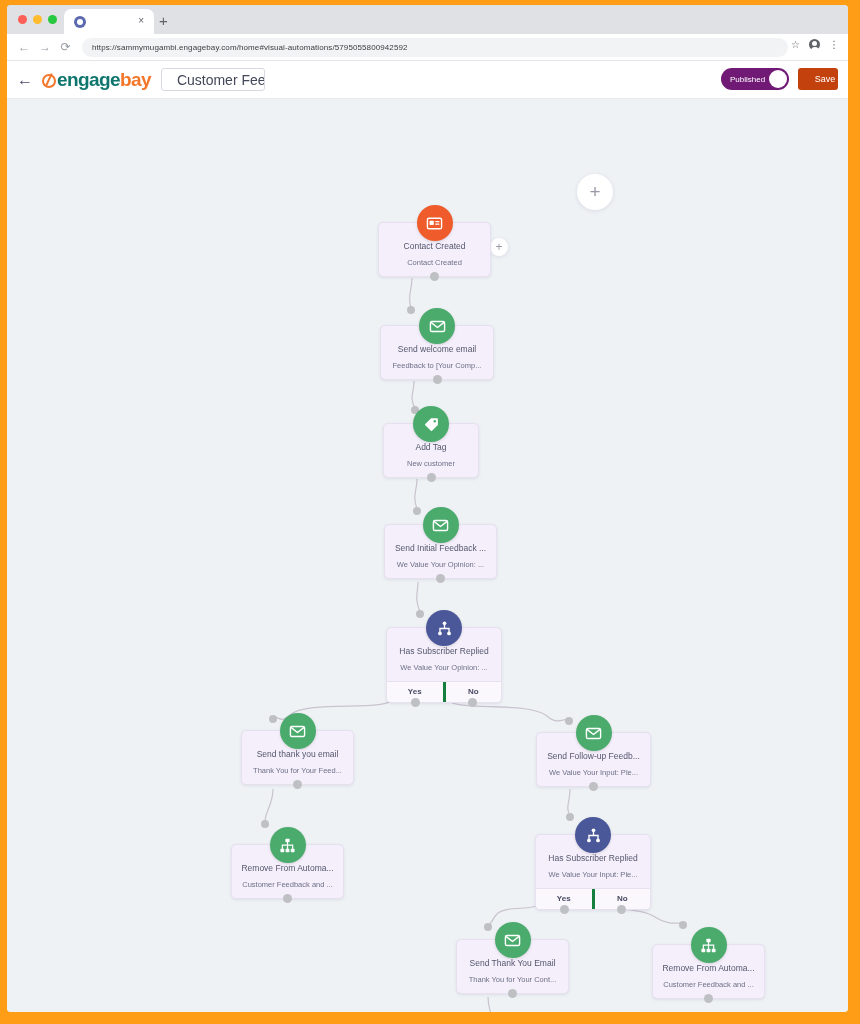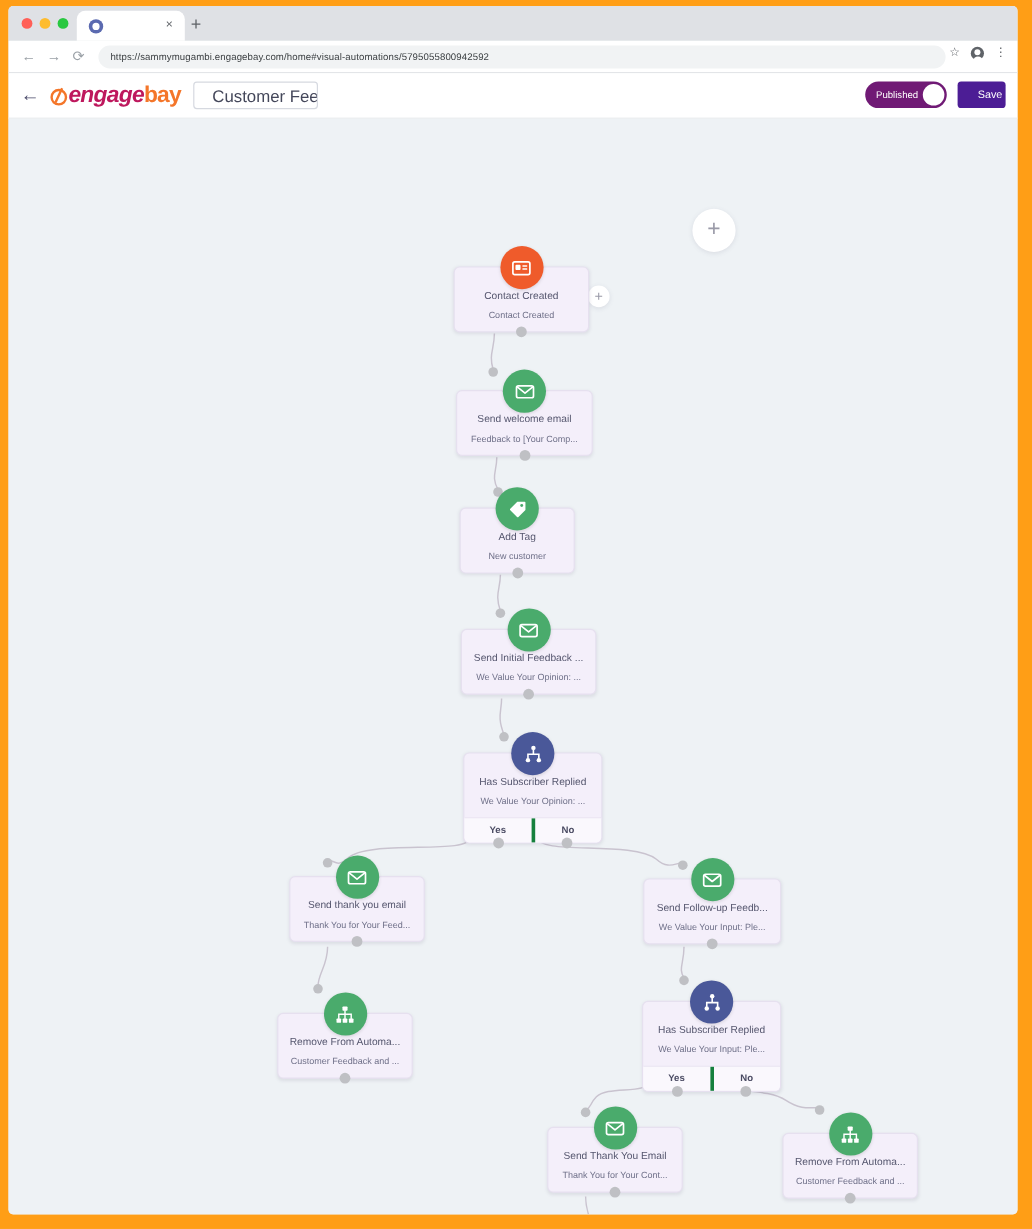--- a/index.html
+++ b/index.html
@@ -81,38 +81,38 @@
   #back-arrow { margin-left:10px; font-size:16px; color:#4a4a6a; line-height:16px; }
   #logo { margin-left:9px; display:flex; align-items:center; font-size:19px; font-weight:700; letter-spacing:-.6px;}
   #logo .mark {
     width:14px;height:14px;border-radius:50%;border:2px solid #f4762a;
     position:relative; margin-right:1px; top:1px;
   }
   #logo .mark::after{
     content:""; position:absolute; left:4px; top:-3px; width:2px; height:13px;
     background:#f4762a; transform:rotate(25deg);
   }
-  #logo .p1 { color:#be185d;font-style:italic; }
+  #logo .p1 { color:#0f766e; }
   #logo .p2 { color:#f4762a; }
   #wf-name {
     margin-left:10px; width:104px; height:23px;
     border:1px solid #d6d9e0; border-radius:3px; background:#fff;
     display:flex; align-items:center; padding:0 15px;
     font-size:14px; color:#44475a;
     white-space:nowrap; overflow:hidden;
   }
   #appbar-right { position:absolute; right:10px; top:7px; display:flex; align-items:center; gap:9px;}
   #toggle {
     width:68px; height:22px; border-radius:11px; background:#701a75;
     position:relative; display:flex; align-items:center;
   }
   #toggle .tlabel { font-size:8px; color:#fff; margin-left:9px; font-weight:400;}
   #toggle .knob { position:absolute; right:2px; top:2px; width:18px;height:18px;border-radius:50%;background:#fff;}
   #save-btn {
-    width:40px;height:22px;border-radius:3px;background:#4c1d95;
+    width:40px;height:22px;border-radius:3px;background:#c2410c;
     color:#fff; font-size:9px; display:flex;align-items:center;justify-content:center;
     border:none; cursor:pointer; font-family:inherit;padding-left:14px;
   }
 
   
   #canvas {
     position:relative; width:841px; height:913px; background:#eef2f5;
     overflow:hidden;
   }
   #svg-layer { position:absolute; left:0; top:0; width:841px; height:913px; }

